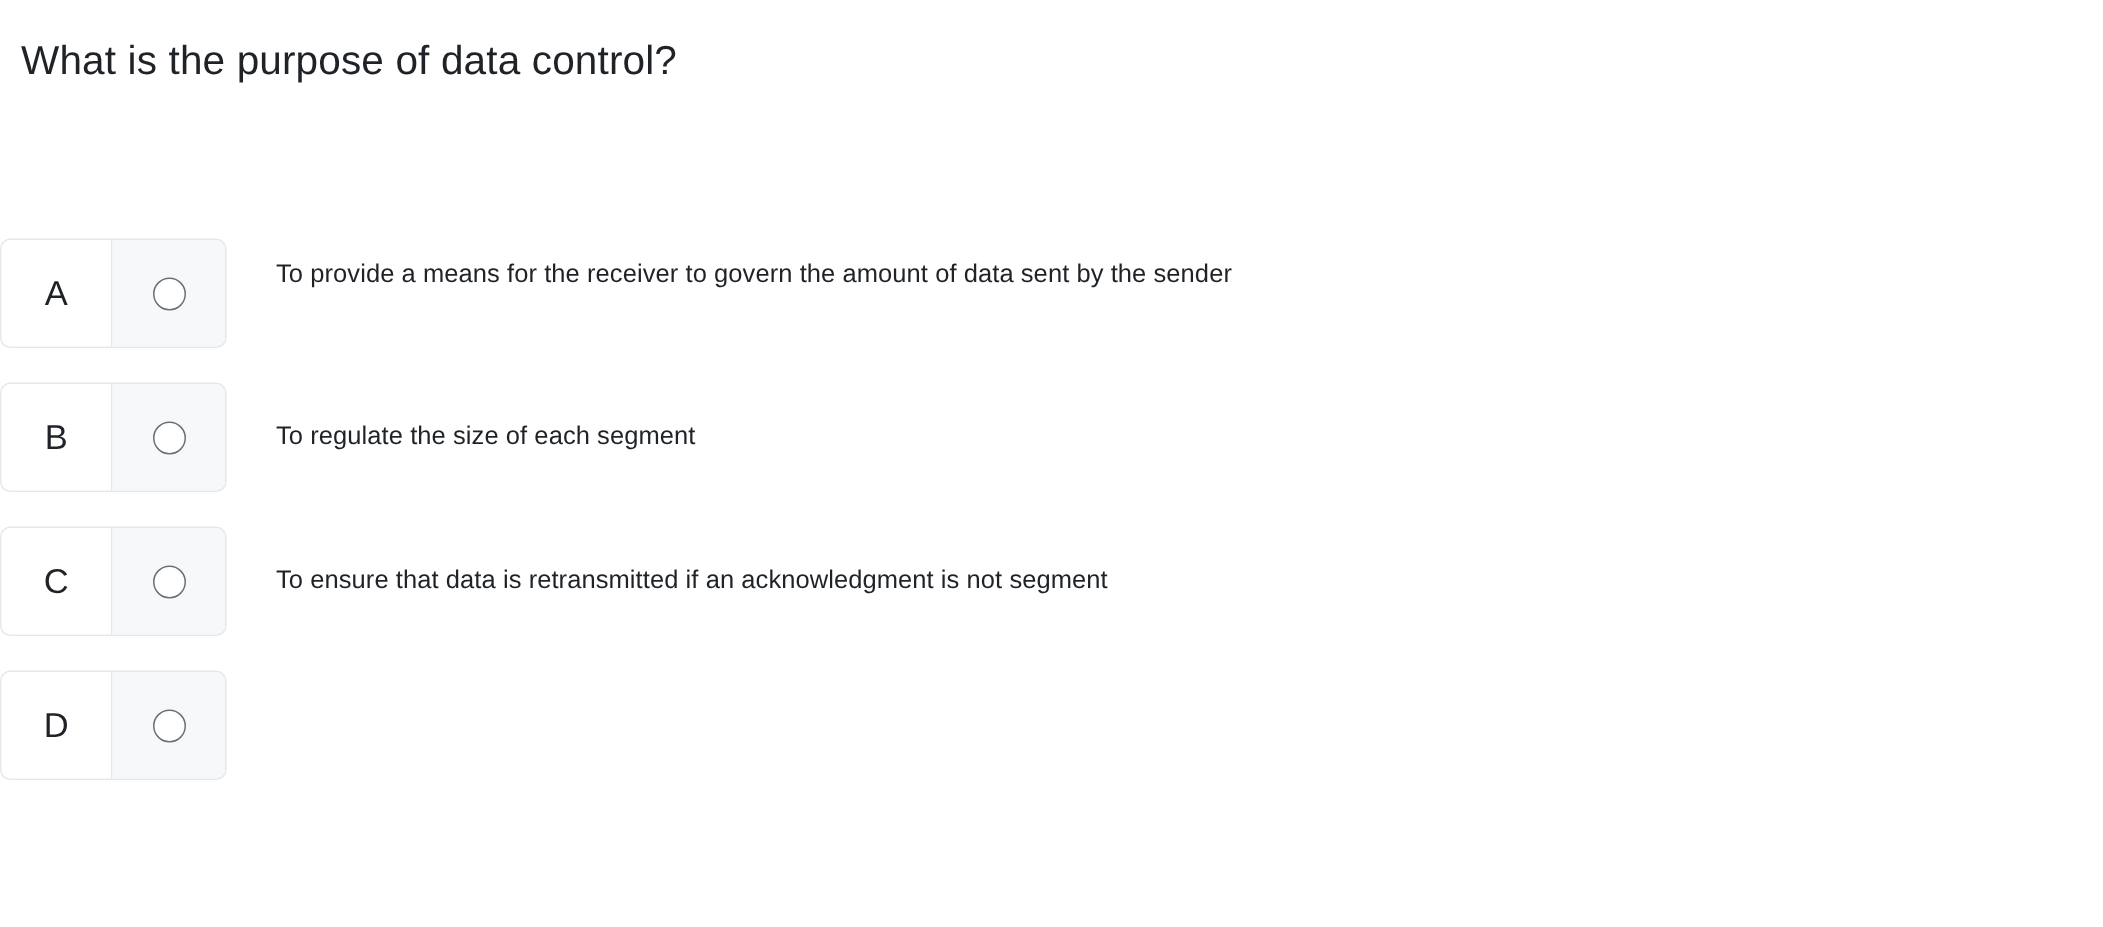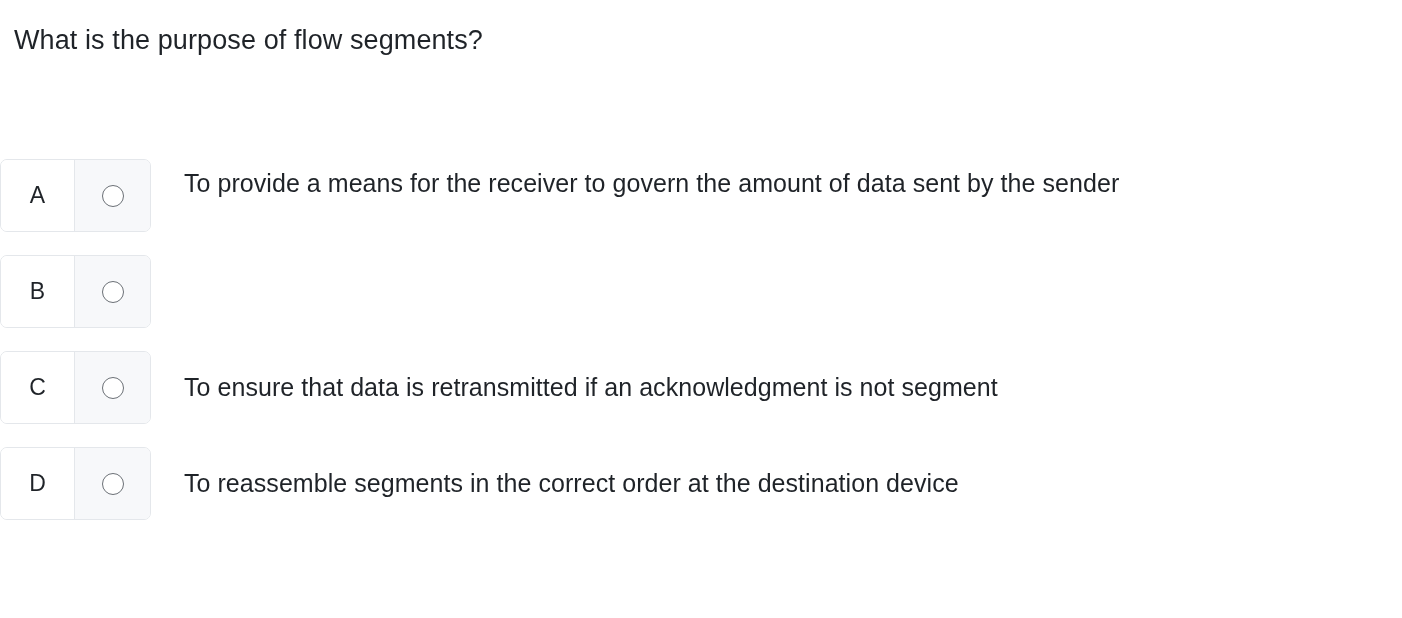--- a/index.html
+++ b/index.html
@@ -84,38 +84,38 @@
     height: 22px;
     border: 1.6px solid #6b7076;
     border-radius: 50%;
     background: #ffffff;
     box-sizing: border-box;
   }
   .option-text {
     flex: 1 1 auto;
     padding-left: 33px;
     padding-right: 40px;
-    font-size: 25px;
+    font-size: 17px;
     line-height: 48px;
     color: #1f2328;
     letter-spacing: 0.05px;
     padding-top: 12px;
     box-sizing: border-box;
   }
   .option-row.two-line .option-text {
     padding-top: 0px;
     line-height: 48px;
   }
 </style>
 </head>
 <body>
 
 <div class="page">
 
-  <div class="question-title">What is the purpose of flow segments?</div>
+  <div class="question-title">What is the purpose of data control?</div>
 
   <div class="options">
 
     <div class="option-row two-line">
       <div class="option-control">
         <div class="option-letter-cell">
           <span class="option-letter">A</span>
         </div>
         <div class="option-radio-cell">
           <span class="radio-circle"></span>
@@ -126,20 +126,21 @@
 
     <div class="option-row">
       <div class="option-control">
         <div class="option-letter-cell">
           <span class="option-letter">B</span>
         </div>
         <div class="option-radio-cell">
           <span class="radio-circle"></span>
         </div>
       </div>
+      <div class="option-text">To regulate the size of each segment</div>
     </div>
 
     <div class="option-row">
       <div class="option-control">
         <div class="option-letter-cell">
           <span class="option-letter">C</span>
         </div>
         <div class="option-radio-cell">
           <span class="radio-circle"></span>
         </div>
@@ -149,17 +150,16 @@
 
     <div class="option-row">
       <div class="option-control">
         <div class="option-letter-cell">
           <span class="option-letter">D</span>
         </div>
         <div class="option-radio-cell">
           <span class="radio-circle"></span>
         </div>
       </div>
-      <div class="option-text">To reassemble segments in the correct order at the destination device</div>
     </div>
 
   </div>
 </div>
 
 </body></html>

